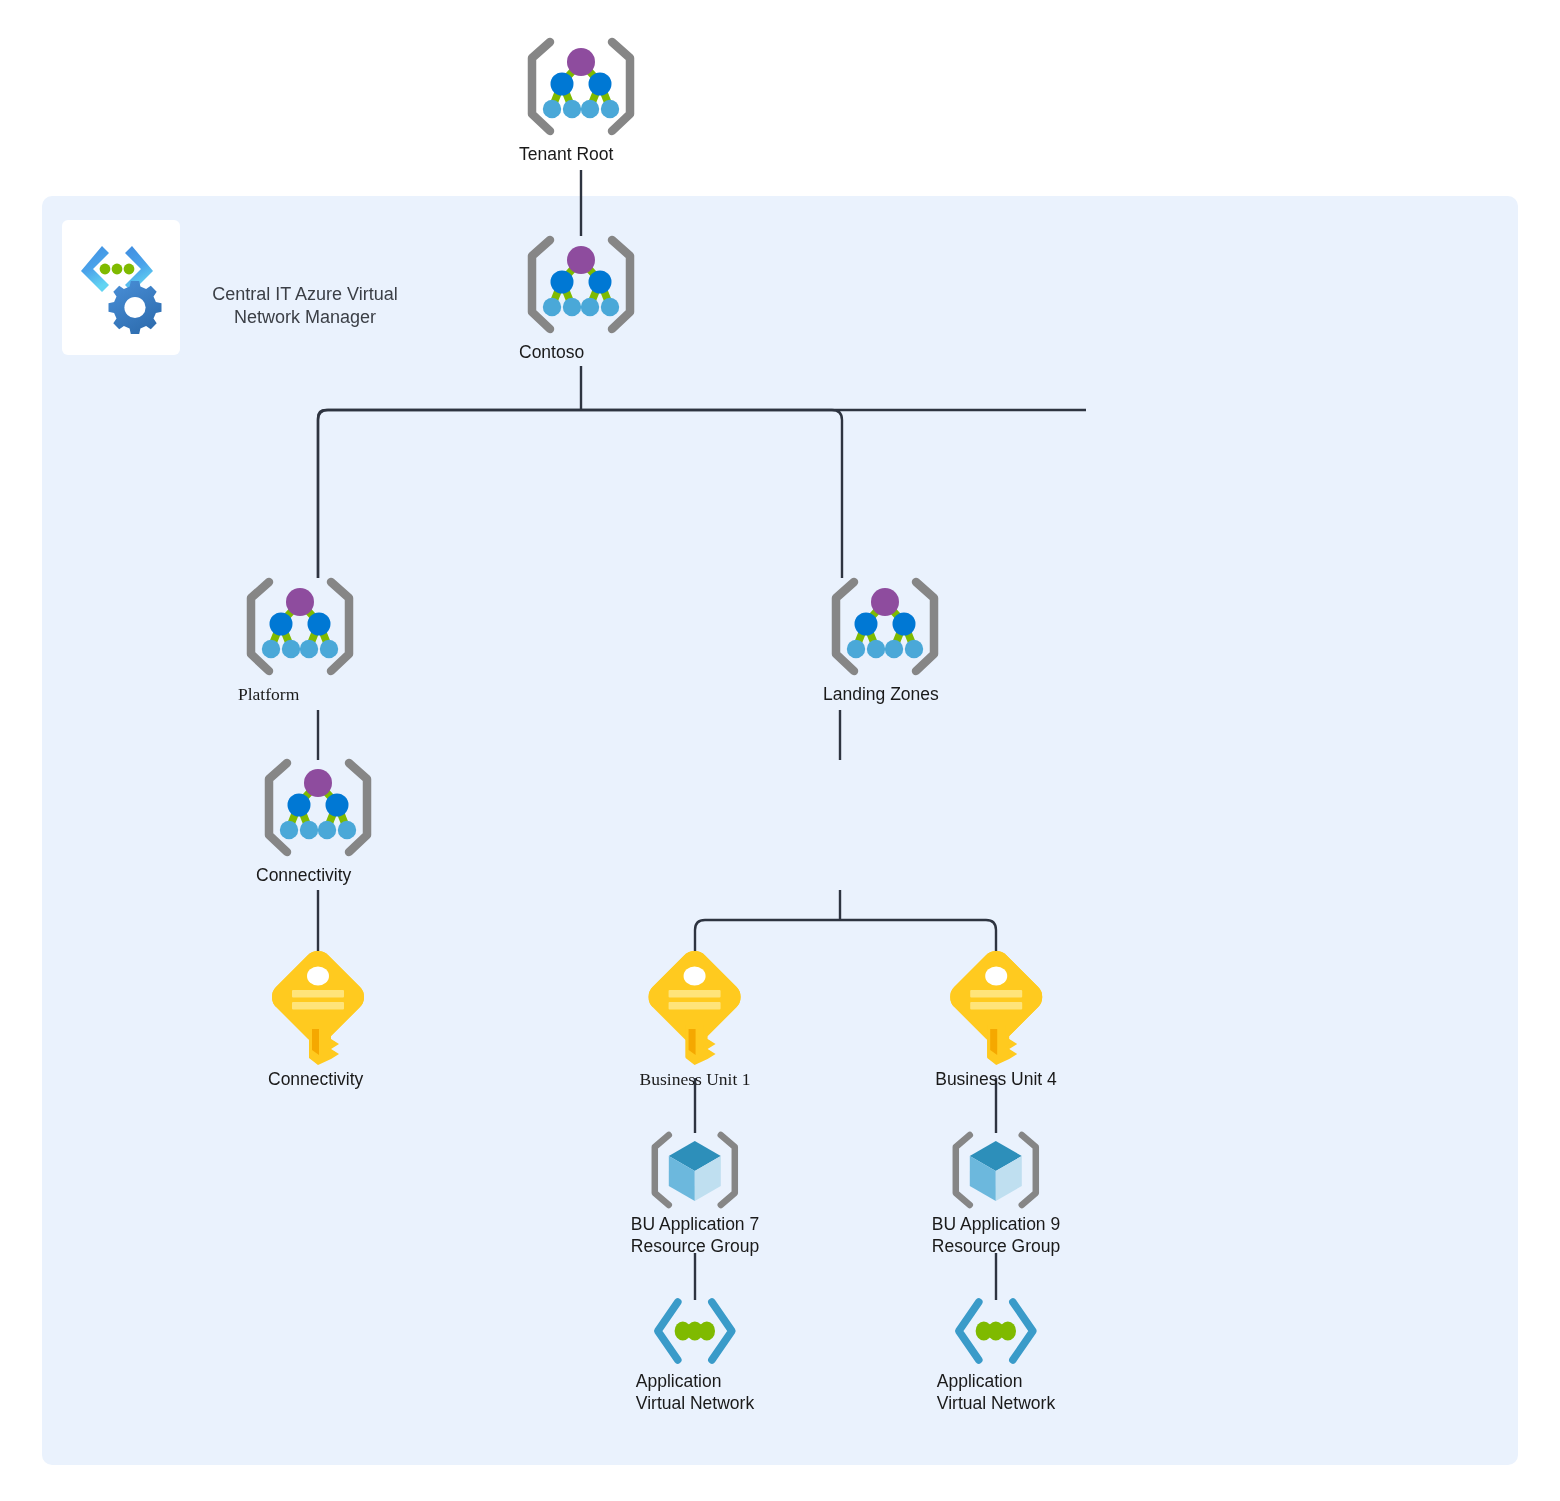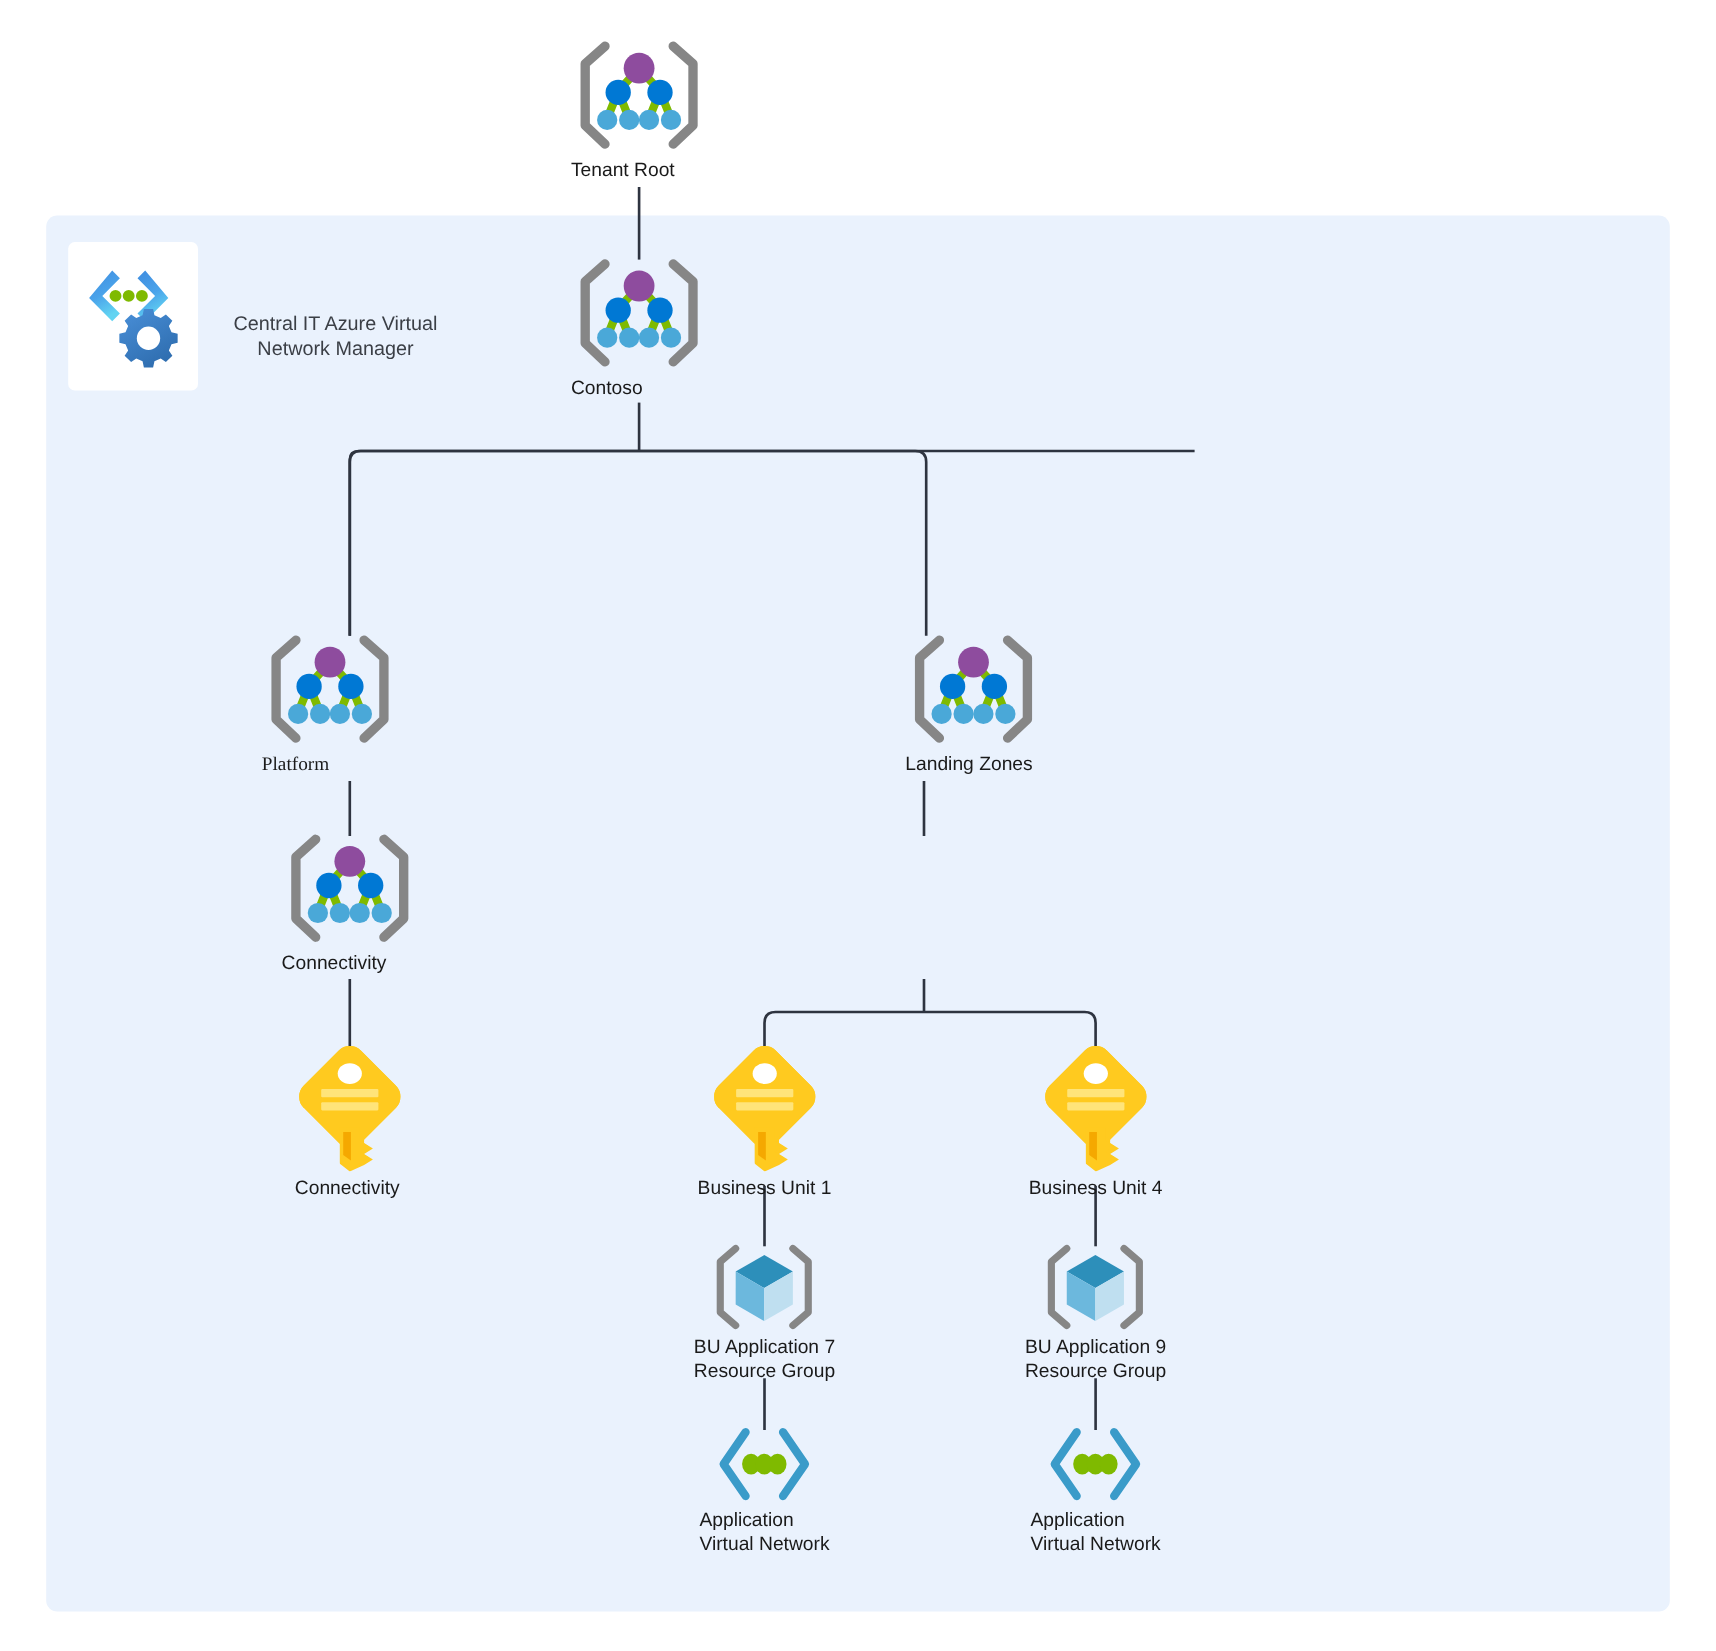--- a/index.html
+++ b/index.html
@@ -248,21 +248,21 @@
   </div>
 
 
   <div class="node sub" style="left:318px; top:947px;">
     <svg class="icon">
         <use href="#sym-sub"></use>
       </svg>
     <div class="label">Connectivity</div>
   </div>
 
-  <div class="node sub" style="left:695px; top:947px;">
+  <div class="node sub" style="left:695px; top:947px;font-family:Liberation Serif, serif;">
     <svg class="icon">
         <use href="#sym-sub"></use>
       </svg>
     <div class="label">Business Unit 1</div>
   </div>
 
   <div class="node sub" style="left:996px; top:947px;">
     <svg class="icon">
         <use href="#sym-sub"></use>
       </svg>

